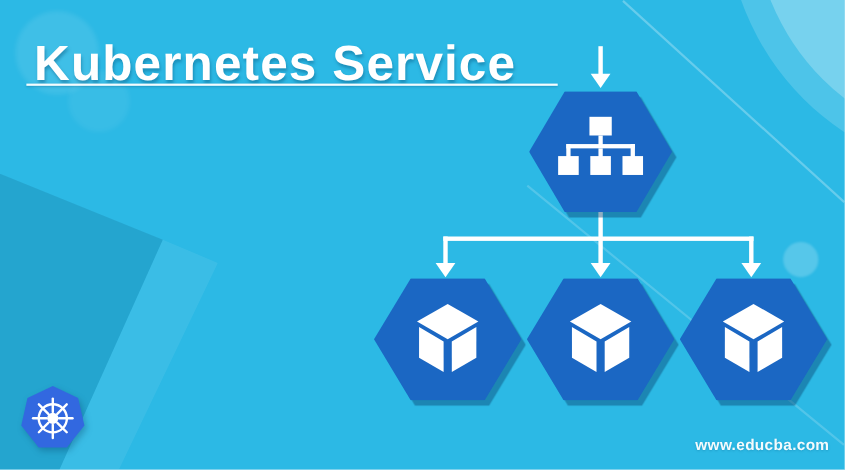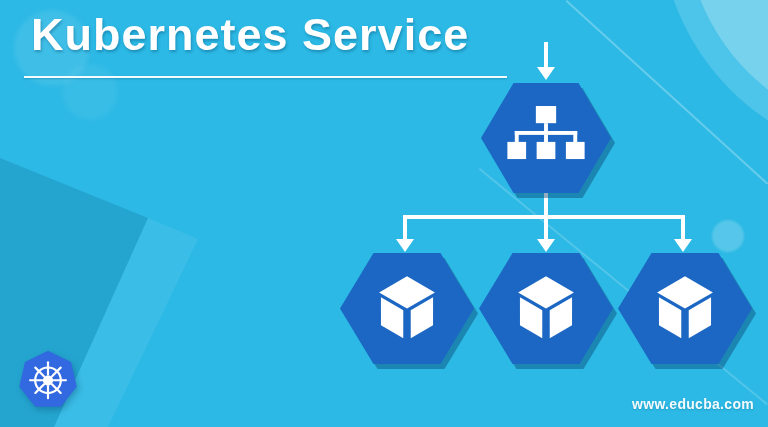--- a/index.html
+++ b/index.html
@@ -31,21 +31,21 @@
   .circle-outer{left:660px;top:-320px;width:480px;height:480px;background:rgba(255,255,255,0.16);}
   .circle-inner{left:685px;top:-295px;width:430px;height:430px;background:rgba(255,255,255,0.24);}
   .dot-mid{left:712px;top:220px;width:32px;height:32px;background:rgba(255,255,255,0.20);filter:blur(1px);}
   .dot-tl1{left:14px;top:10px;width:76px;height:76px;background:rgba(255,255,255,0.09);filter:blur(2px);}
   .dot-tl2{left:62px;top:64px;width:56px;height:56px;background:rgba(255,255,255,0.06);filter:blur(2px);}
   .thin-line{height:1.5px;background:rgba(255,255,255,0.28);transform-origin:0 0;}
   .line1{left:567px;top:0;width:272px;transform:rotate(42.3deg);}
   .line2{left:480px;top:168px;width:372px;transform:rotate(39.3deg);background:rgba(255,255,255,0.18);}
   
   .title{
-    position:absolute;left:31px;top:9px;
+    position:absolute;left:31px;top:32px;
     color:var(--white);font-size:45px;font-weight:700;letter-spacing:1px;
     text-shadow:1px 2px 3px rgba(0,70,110,0.38);
     white-space:nowrap;
   }
   .title-rule{
     position:absolute;left:24px;top:76px;width:483px;height:2px;
     background:rgba(255,255,255,0.95);
     box-shadow:0 1px 2px rgba(0,80,120,0.3);
   }
   

